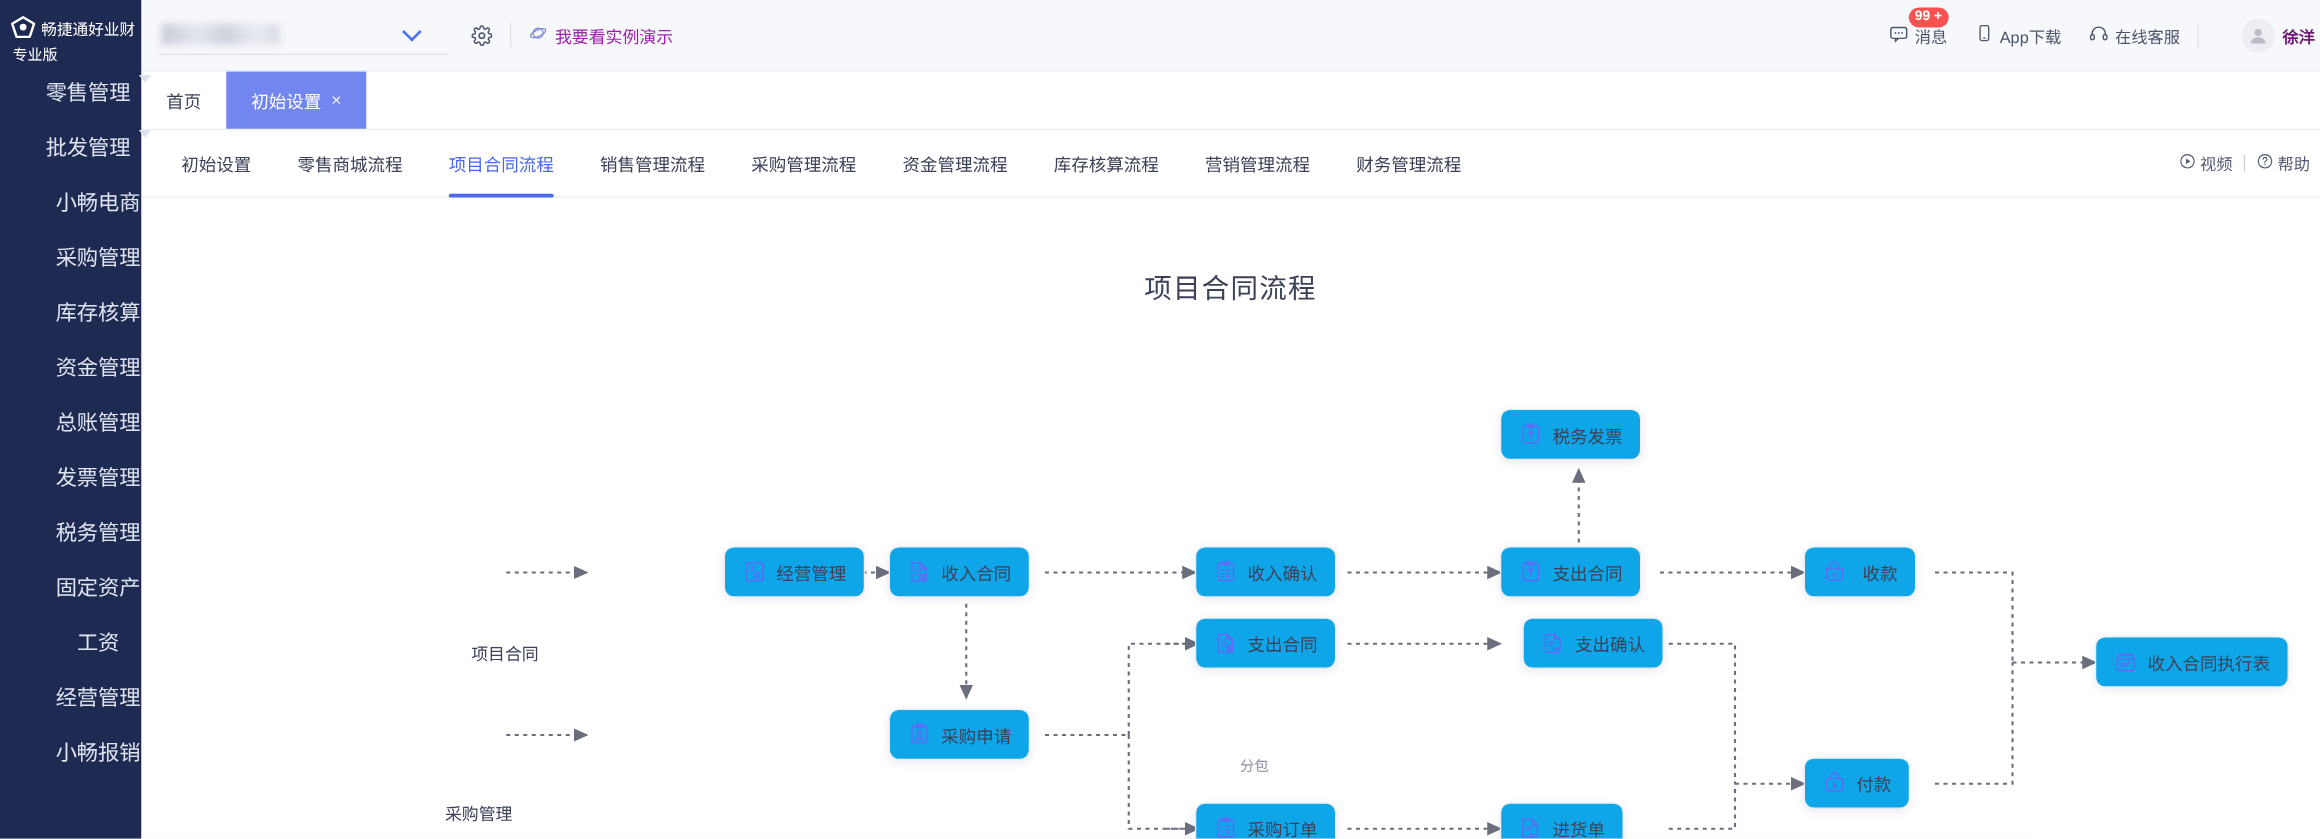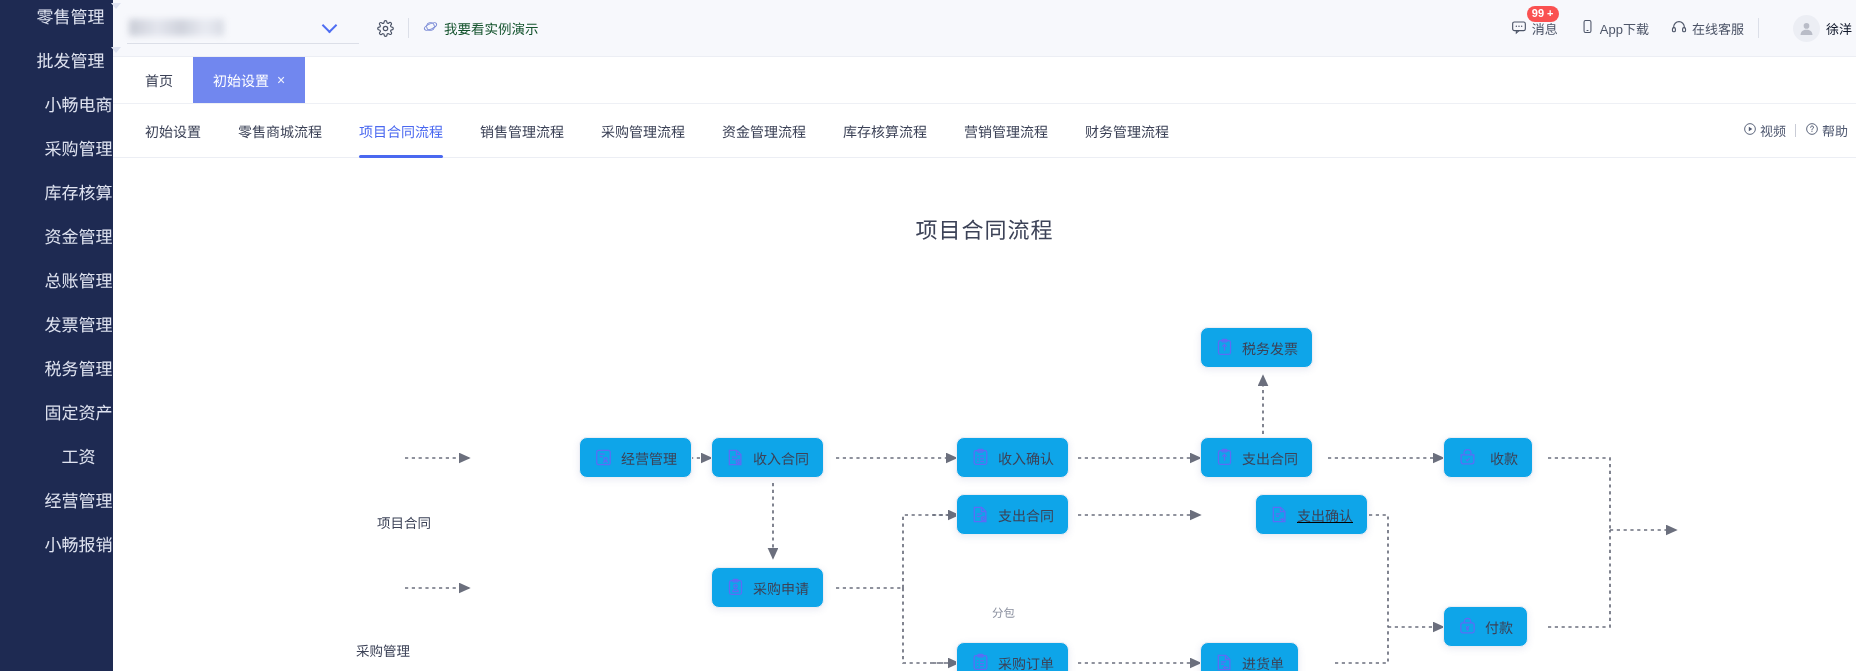--- a/index.html
+++ b/index.html
@@ -126,21 +126,21 @@
     top: 8px;
   }
   .gear-btn {
     margin-left: 18px;
     cursor: pointer;
     display: flex; align-items: center;
   }
   .vline { width:1px; height:20px; background:#dcdfe8; margin:0 14px; }
   .demo-link {
     display: flex; align-items: center; gap: 6px;
-    font-size: 13.5px; color: #14532d; cursor: pointer;
+    font-size: 13.5px; color: #a21caf; cursor: pointer;
     white-space: nowrap;
   }
   .topbar-right {
     margin-left: auto;
     display: flex;
     align-items: center;
     gap: 0px;
     padding-right: 4px;
     height: 100%;
   }
@@ -163,29 +163,29 @@
     border-radius: 9px;
     font-weight: bold;
     white-space: nowrap;
   }
   .avatar-wrap { display:flex; align-items:center; gap:6px; margin-left: 20px; cursor:pointer;}
   .avatar {
     width: 27px; height: 27px; border-radius: 50%;
     background: #eceef4;
     display: flex; align-items: center; justify-content: center;
   }
-  .uname { font-size: 13px; color: #0f172a; white-space: nowrap; }
+  .uname { font-size: 13px; color: #701a75; white-space: nowrap; font-weight: bold; }
 
   
   .tabstrip {
     height: 47px;
     background: #ffffff;
     display: flex;
     align-items: stretch;
-    padding-left: 12px;
+    padding-left: 0px;
     border-bottom: 1px solid #eef0f5;
   }
   .tab {
     display: flex; align-items: center; justify-content: center;
     padding: 0 20px;
     font-size: 14px;
     color: #3c4257;
     cursor: pointer;
     white-space: nowrap;
   }
@@ -300,20 +300,32 @@
     pointer-events: none;
     z-index: 1;
   }
 </style>
 </head>
 <body>
 
 <div class="app">
 
   <aside class="sidebar">
+    <div class="logo-box">
+      <div class="logo-row">
+        <span class="logo-mark">
+          <svg viewBox="0 0 24 24" width="21" height="21">
+            <path d="M12 2 L22 8 L18 20 L6 20 L2 8 Z" fill="none" stroke="#ffffff" stroke-width="2.2" stroke-linejoin="round"></path>
+            <circle cx="12" cy="11" r="3.1" fill="#ffffff"></circle>
+          </svg>
+        </span>
+        <span class="logo-text">畅捷通好业财</span>
+      </div>
+      <div class="logo-sub">专业版</div>
+    </div>
 
     <nav class="nav">
       <div class="nav-item">
         <span>零售管理</span>
         <i class="caret-down"></i>
       </div>
       <div class="nav-item">
         <span>批发管理</span>
         <i class="caret-down"></i>
       </div>
@@ -617,20 +629,33 @@
           <span class="nicon">
             <svg viewBox="0 0 24 24" width="19" height="19" fill="none" stroke="#5c6cf5" stroke-width="1.6">
               <path d="M4 8.8h16v8.6a2.6 2.6 0 0 1-2.6 2.6H6.6A2.6 2.6 0 0 1 4 17.4z"></path>
               <path d="M7.6 8.6V6.4a4.4 4.4 0 0 1 8.8 0v2.2"></path>
               <path d="M9.8 14.3l1.9 2 3-3.6"></path>
             </svg>
           </span>
           <span class="nlabel">收款</span>
         </div>
 
+        <div class="node" style="left:1563px; top:351px;">
+          <span class="nicon">
+            <svg viewBox="0 0 24 24" width="19" height="19" fill="none" stroke="#5c6cf5" stroke-width="1.6">
+              <rect x="3.6" y="5.2" width="16.8" height="15.4" rx="2.2"></rect>
+              <line x1="3.6" y1="9.3" x2="20.4" y2="9.3"></line>
+              <line x1="7.6" y1="2.8" x2="7.6" y2="6"></line>
+              <line x1="12" y1="2.8" x2="12" y2="6"></line>
+              <line x1="16.4" y1="2.8" x2="16.4" y2="6"></line>
+              <path d="M6.8 16.8 L9.6 13.4 L12.3 16 L16.8 11.8"></path>
+            </svg>
+          </span>
+          <span class="nlabel">收入合同执行表</span>
+        </div>
 
         <div class="node" style="left:598px; top:409px;">
           <span class="nicon">
             <svg viewBox="0 0 24 24" width="19" height="19" fill="none" stroke="#5c6cf5" stroke-width="1.6">
               <rect x="4.4" y="3.4" width="15.2" height="17.2" rx="2.3"></rect>
               <rect x="8.8" y="1.8" width="6.4" height="3.2" rx="1.1"></rect>
               <circle cx="12" cy="10.4" r="2.1"></circle>
               <path d="M8.5 17.2c.5-2 1.9-3.1 3.5-3.1s3 1.1 3.5 3.1z"></path>
             </svg>
           </span>
@@ -644,21 +669,21 @@
               <path d="M13.2 3v5.3h5.3"></path>
               <line x1="7.4" y1="11.4" x2="14.4" y2="11.4"></line>
               <line x1="7.4" y1="14.6" x2="11.4" y2="14.6"></line>
               <circle cx="15.7" cy="17.3" r="2.5"></circle>
               <line x1="14.4" y1="17.3" x2="17" y2="17.3"></line>
             </svg>
           </span>
           <span class="nlabel">支出合同</span>
         </div>
 
-        <div class="node" style="left:1142px; top:336px;text-decoration:underline;">
+        <div class="node" style="left:1105px; top:336px;">
           <span class="nicon">
             <svg viewBox="0 0 24 24" width="19" height="19" fill="none" stroke="#5c6cf5" stroke-width="1.6">
               <path d="M4.2 3h9.2l5.4 5.2V21H4.2z"></path>
               <path d="M13.2 3v5.3h5.3"></path>
               <line x1="7.4" y1="11.2" x2="13.2" y2="11.2"></line>
               <line x1="7.4" y1="14.2" x2="11.2" y2="14.2"></line>
               <path d="M11.8 18.2h5.2M15.2 16.2l2 2-2 2"></path>
             </svg>
           </span>
           <span class="nlabel">支出确认</span>

